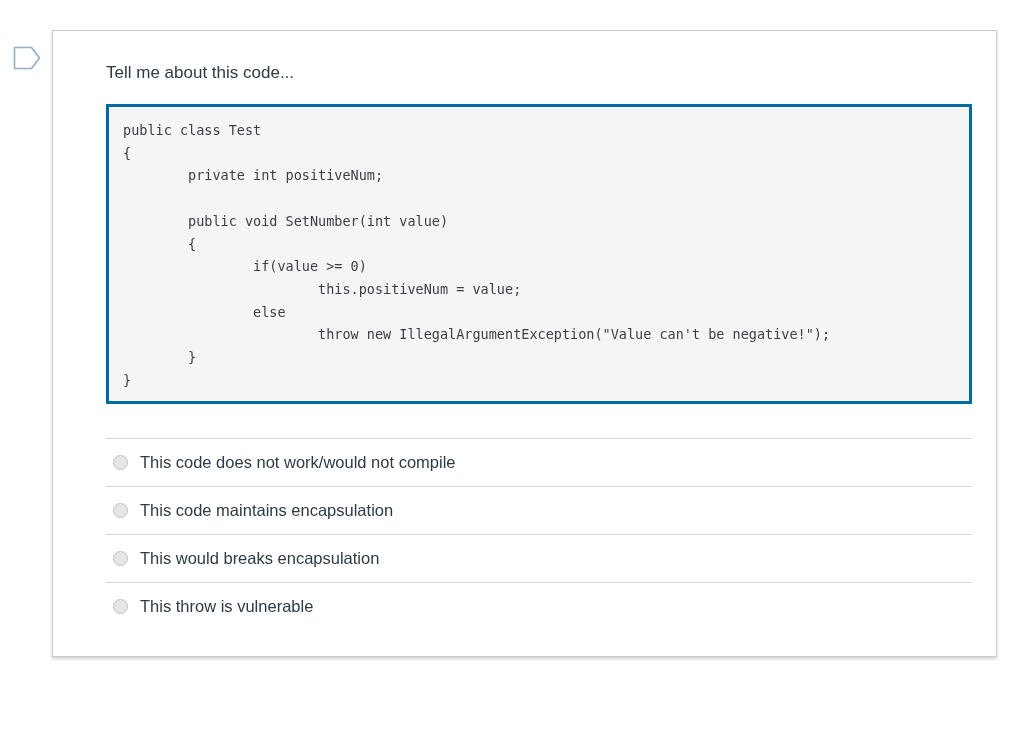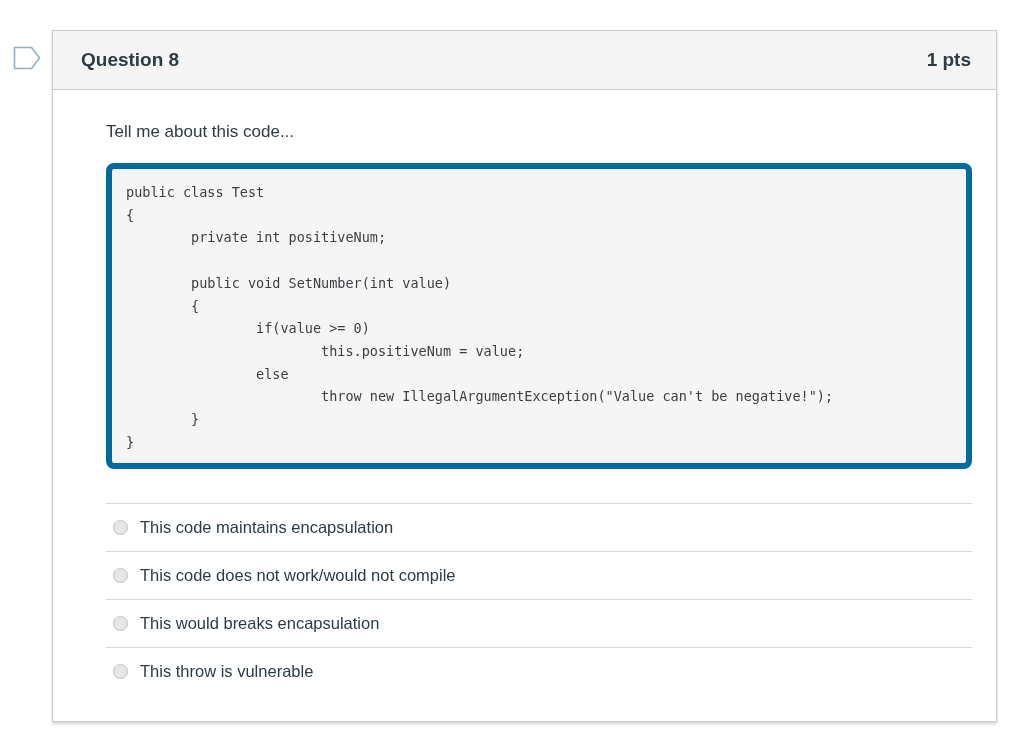--- a/index.html
+++ b/index.html
@@ -45,22 +45,22 @@
     margin-left: 9px;
   }
 
   .prompt {
     font-size: 17px;
     margin: 0 0 21px 0;
   }
 
   .code-block {
     background: #f5f5f6;
-    border: 6px solid #0369a1;
-    border-radius: 8px;
+    border: 3px solid #0369a1;
+    border-radius: 0;
     padding: 12px 14px 10px 14px;
     font-family: "DejaVu Sans Mono", "Liberation Mono", monospace;
     font-size: 13.5px;
     line-height: 22.7px;
     color: #3b3f42;
     white-space: pre;
     overflow: hidden;
     margin: 0 0 34px 0;
   }
 
@@ -92,24 +92,20 @@
 <div class="page">
 
   <div class="flag-wrap" title="">
     <svg width="28" height="24" viewBox="0 0 28 24" fill="none" xmlns="http://www.w3.org/2000/svg">
       <path d="M1.5 1.5 H18.5 L26.5 12 L18.5 22.5 H1.5 Z" stroke="#94aec4" stroke-width="1.6" fill="none" stroke-linejoin="round"></path>
     </svg>
   </div>
 
   <div class="question-panel">
 
-    <div class="question-header">
-      <span class="question-title">Question 8</span>
-      <span class="question-points">1 pts</span>
-    </div>
 
     <div class="question-body">
 
       <p class="prompt">Tell me about this code...</p>
 
       <pre class="code-block">public class Test
 {
         private int positiveNum;
 
         public void SetNumber(int value)
@@ -118,26 +114,26 @@
                         this.positiveNum = value;
                 else
                         throw new IllegalArgumentException("Value can't be negative!");
         }
 }</pre>
 
       <div class="answers">
 
         <div class="answer-row">
           <span class="radio"></span>
-          <span class="answer-label">This code maintains encapsulation</span>
+          <span class="answer-label">This code does not work/would not compile</span>
         </div>
 
         <div class="answer-row">
           <span class="radio"></span>
-          <span class="answer-label">This code does not work/would not compile</span>
+          <span class="answer-label">This code maintains encapsulation</span>
         </div>
 
         <div class="answer-row">
           <span class="radio"></span>
           <span class="answer-label">This would breaks encapsulation</span>
         </div>
 
         <div class="answer-row">
           <span class="radio"></span>
           <span class="answer-label">This throw is vulnerable</span>

